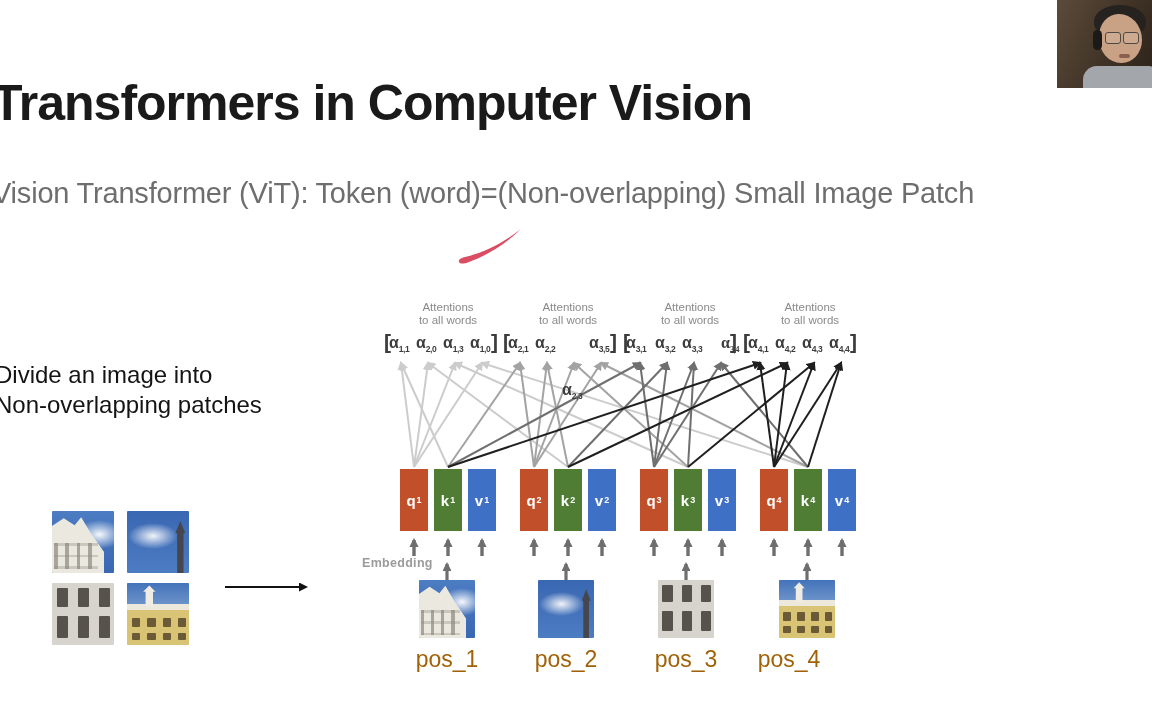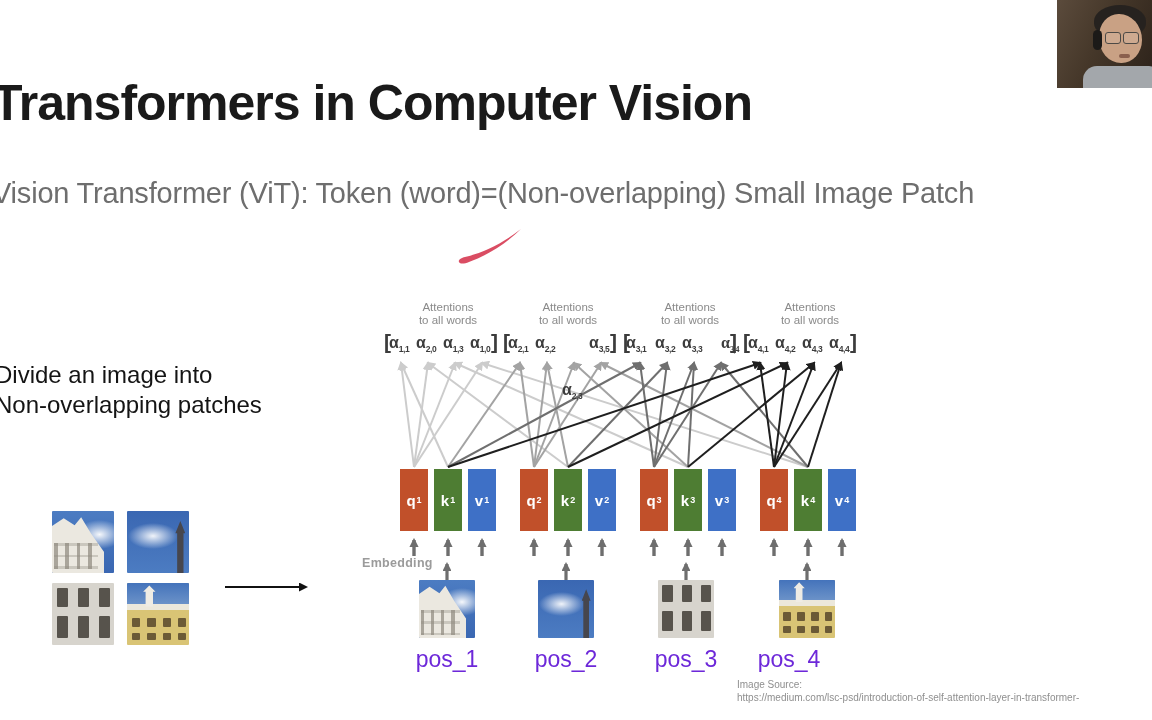--- a/index.html
+++ b/index.html
@@ -32,21 +32,21 @@
     width:28px; height:62px; display:flex; align-items:center; justify-content:center;
     color:#ffffff; font-size:15px; font-weight:700;
   }
   .qkv-box sup{ font-size:9px; margin-left:1px; }
   .embedding{
     position:absolute; left:362px; top:556px; font-size:12.5px; font-weight:700;
     color:#9b9b9b; letter-spacing:0.3px;
   }
   .pos-label{
     position:absolute; top:646px; width:120px; text-align:center;
-    font-size:23px; color:#6d28d9;
+    font-size:23px; color:#a16207;
   }
   .source{
     position:absolute; left:737px; top:678px; font-size:10px; line-height:13px;
     color:#8f8f8f; white-space:nowrap;
   }
   .patch{ position:absolute; overflow:hidden; border-radius:1px; }
   .patch-a{ background:linear-gradient(180deg,#4c7cc2 0%,#3a67b2 100%); }
   .pa-cloud{ position:absolute; right:-14%; top:14%; width:75%; height:48%;
     background:radial-gradient(closest-side, rgba(255,255,255,0.95), rgba(255,255,255,0)); }
   .pa-bldg{ position:absolute; left:-4%; bottom:-2%; width:88%; height:94%; background:#ebe8e0;
@@ -92,24 +92,20 @@
 <body>
 
 <div class="stage" id="stage">
   <div class="title">Transformers in Computer Vision</div>
   <div class="subtitle">Vision Transformer (ViT): Token (word)=(Non-overlapping) Small Image Patch</div>
   <div class="note">
     <div>Divide an image into</div>
     <div>Non-overlapping patches</div>
   </div>
   <div class="embedding">Embedding</div>
-  <div class="source">
-    <div>Image Source:</div>
-    <div>https://medium.com/lsc-psd/introduction-of-self-attention-layer-in-transformer-</div>
-  </div>
 
   <svg id="overlay" class="overlay" width="1152" height="720">
       <defs>
         <marker id="m0" markerWidth="4.5" markerHeight="4.5" refX="3.5100000000000002" refY="2.25" orient="auto" markerUnits="strokeWidth">
           <path d="M0,0 L4.5,2.25 L0,4.5 Z" fill="#cccccc"></path>
         </marker>
         <marker id="m1" markerWidth="4.5" markerHeight="4.5" refX="3.5100000000000002" refY="2.25" orient="auto" markerUnits="strokeWidth">
           <path d="M0,0 L4.5,2.25 L0,4.5 Z" fill="#a3a3a3"></path>
         </marker>
         <marker id="m2" markerWidth="4.5" markerHeight="4.5" refX="3.5100000000000002" refY="2.25" orient="auto" markerUnits="strokeWidth">

